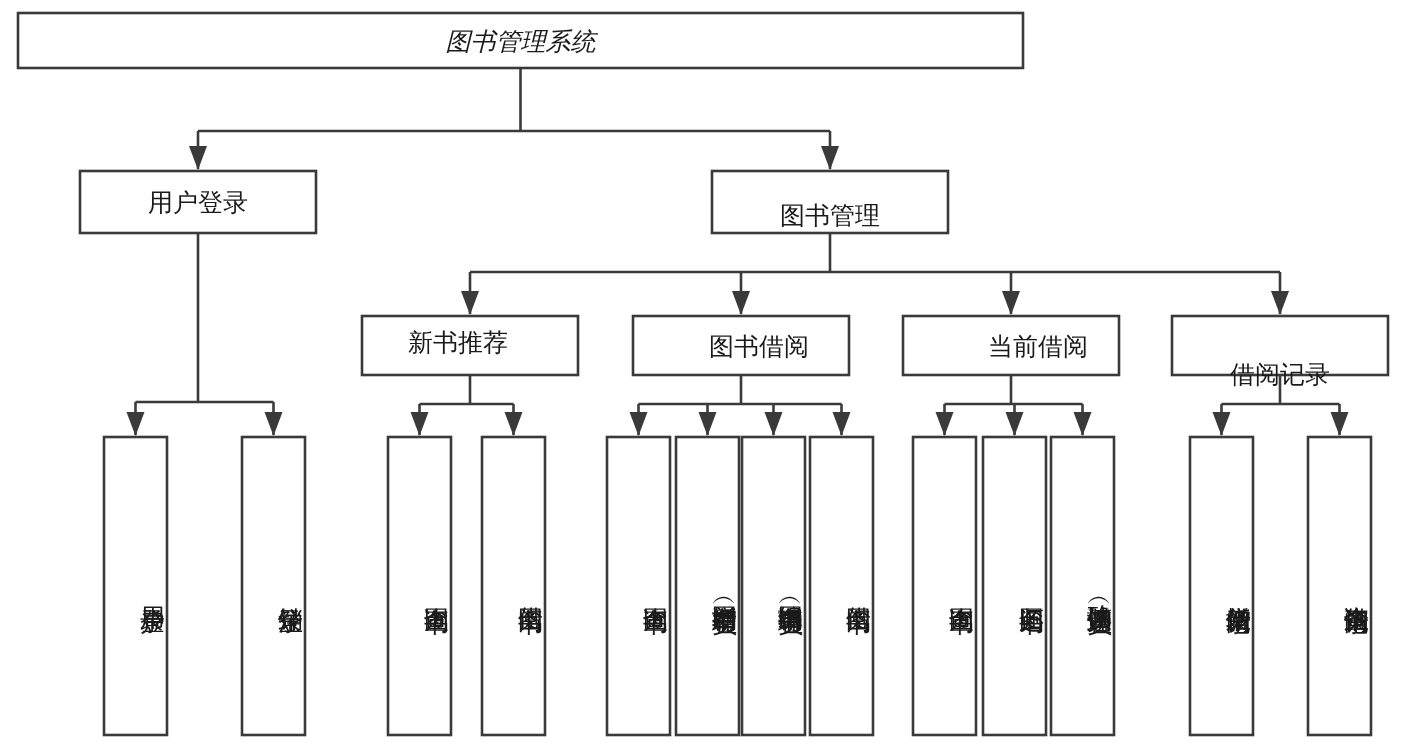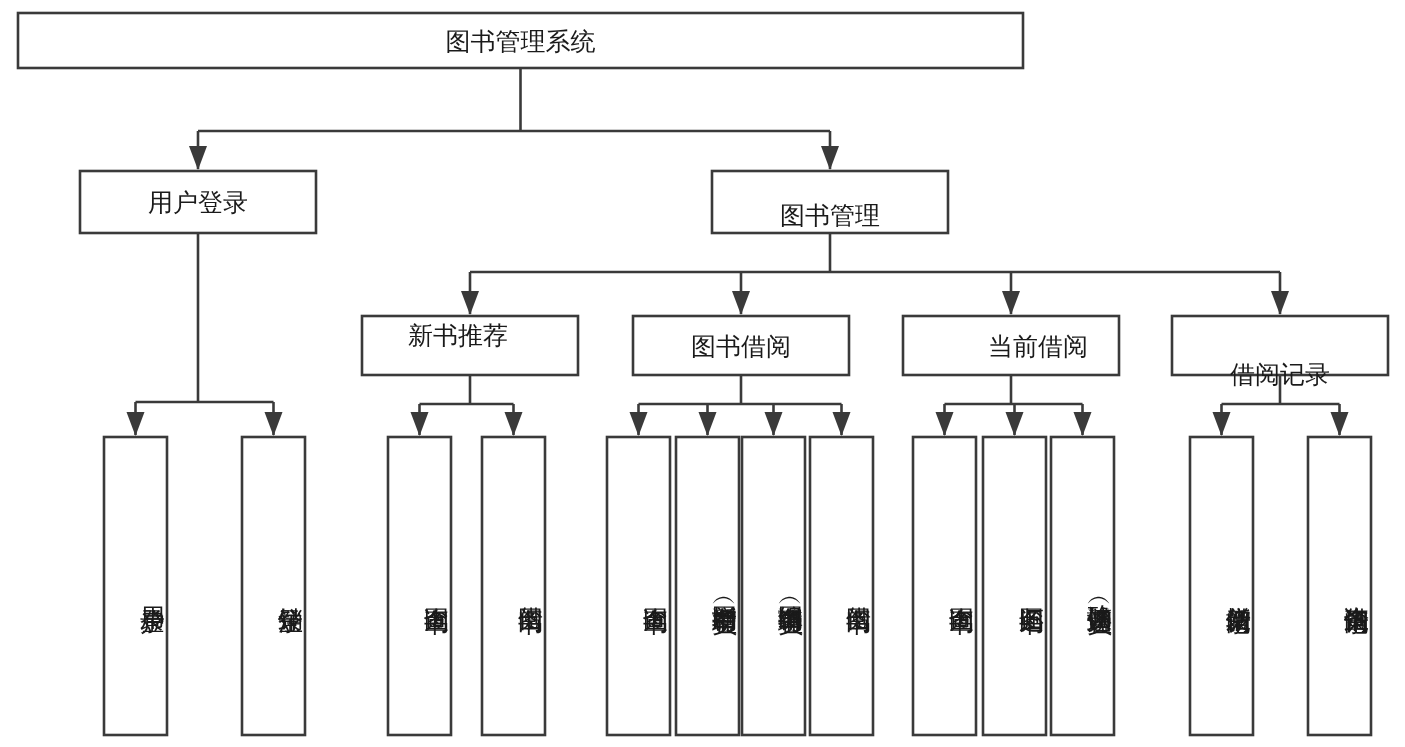--- a/index.html
+++ b/index.html
@@ -155,25 +155,25 @@
         <rect x="810" y="437" width="63" height="298" class="node-box"></rect>
         <rect x="913" y="437" width="63" height="298" class="node-box"></rect>
         <rect x="983" y="437" width="63" height="298" class="node-box"></rect>
         <rect x="1051" y="437" width="63" height="298" class="node-box"></rect>
         <rect x="1190" y="437" width="63" height="298" class="node-box"></rect>
         <rect x="1308" y="437" width="63" height="298" class="node-box"></rect>
       </g>
   </svg>
 
   <div id="labels-layer">
-      <div class="node-label label-h" style="left: 18px; top: 13px; width: 1005px; height: 55px;">图书管理系统</div>
+      <div class="node-label label-h" style="left: 18px; top: 13px; width: 1005px; height: 55px; font-style: italic;">图书管理系统</div>
       <div class="node-label label-h" style="left: 80px; top: 171px; width: 236px; height: 62px;">用户登录</div>
       <div class="node-label label-h" style="left: 712px; top: 184px; width: 236px; height: 62px;">图书管理</div>
-      <div class="node-label label-h" style="left: 362px; top: 305px; width: 192px; height: 59px;">新书推荐</div>
-      <div class="node-label label-h" style="left: 633px; top: 316px; width: 216px; height: 59px;">图书借阅</div>
+      <div class="node-label label-h" style="left: 362px; top: 312px; width: 192px; height: 59px;">新书推荐</div>
+      <div class="node-label label-h" style="left: 633px; top: 316px; width: 216px; height: 59px; padding-left: 18px;">图书借阅</div>
       <div class="node-label label-h" style="left: 903px; top: 316px; width: 216px; height: 59px; margin-left: 27px;">当前借阅</div>
       <div class="node-label label-h" style="left: 1172px; top: 316px; width: 216px; height: 59px; margin-top: 28px;">借阅记录</div>
       <div class="node-label label-v" style="left: 104px; top: 437px; width: 63px; height: 298px;">用户登录</div>
       <div class="node-label label-v" style="left: 242px; top: 437px; width: 63px; height: 298px;">注销登录</div>
       <div class="node-label label-v" style="left: 388px; top: 437px; width: 63px; height: 298px;">查询图书</div>
       <div class="node-label label-v" style="left: 482px; top: 437px; width: 63px; height: 298px;">借阅图书</div>
       <div class="node-label label-v" style="left: 607px; top: 437px; width: 63px; height: 298px;">查询图书</div>
       <div class="node-label label-v" style="left: 676px; top: 437px; width: 63px; height: 298px;">新增图书（管理员）</div>
       <div class="node-label label-v" style="left: 742px; top: 437px; width: 63px; height: 298px;">编辑图书（管理员）</div>
       <div class="node-label label-v" style="left: 810px; top: 437px; width: 63px; height: 298px;">借阅图书</div>

